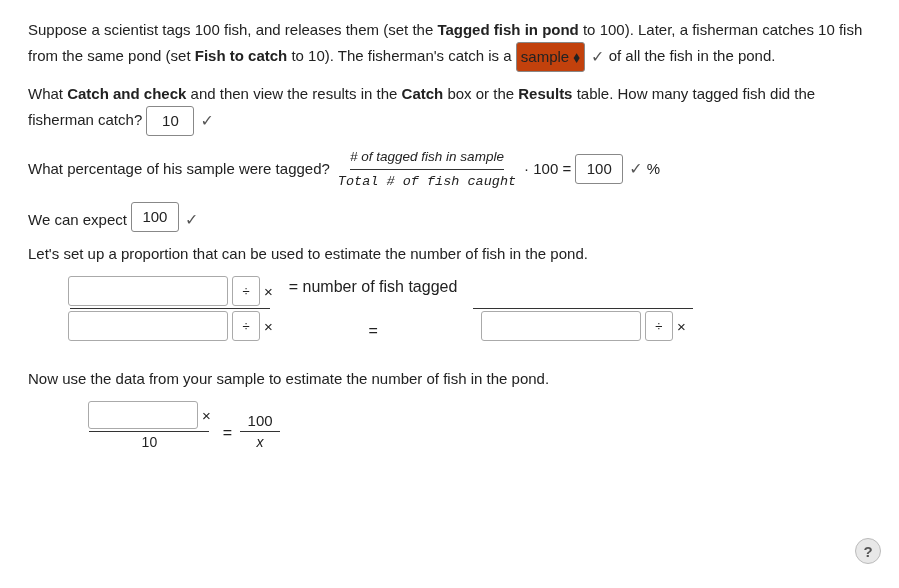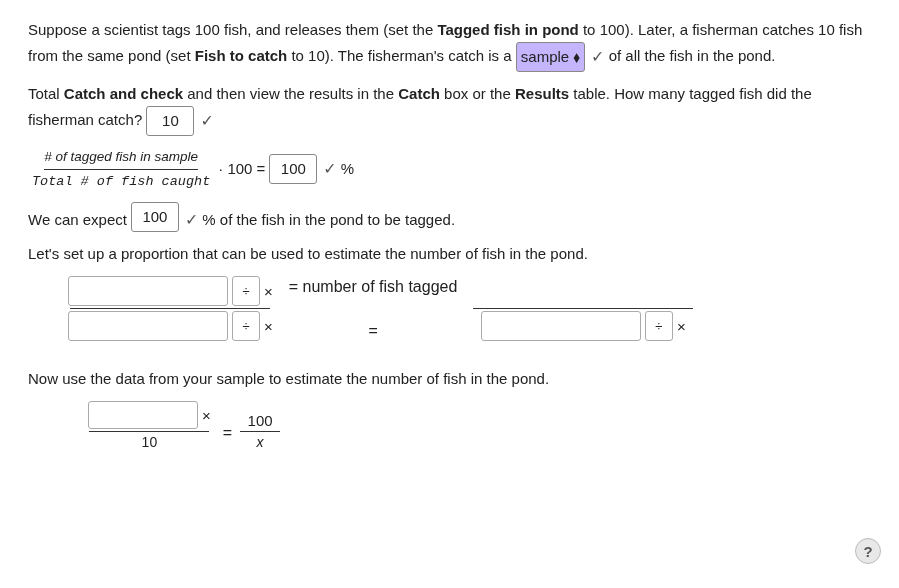--- a/index.html
+++ b/index.html
@@ -26,21 +26,21 @@
       background: #fff;
       font-size: 15px;
       vertical-align: middle;
     }
     .inline-select {
       display: inline-flex;
       align-items: center;
       border: 1px solid #888;
       border-radius: 3px;
       padding: 2px 4px;
-      background: #c4b5fd;
+      background: #c2410c;
       font-size: 15px;
       vertical-align: middle;
       gap: 4px;
     }
     .check-icon {
       color: #555;
       font-size: 16px;
       vertical-align: middle;
       margin-left: 2px;
     }
@@ -180,41 +180,41 @@
   <span>Suppose a scientist tags 100 fish, and releases them (set the </span><span class="bold">Tagged fish in pond</span><span> to 100). Later, a fisherman catches 10 fish from the same pond (set </span><span class="bold">Fish to catch</span><span> to 10). The fisherman's catch is a</span>
   <span class="inline-select">
     <span>sample</span>
     <span>⬧</span>
   </span>
   <span class="check-icon">✓</span>
   <span> of all the fish in the pond.</span>
 </div>
 
 <div class="paragraph section">
-  <span>Total </span><span class="bold">Catch and check</span><span> and then view the results in the </span><span class="bold">Catch</span><span> box or the </span><span class="bold">Results</span><span> table. How many tagged fish did the fisherman catch?</span>
+  <span>What </span><span class="bold">Catch and check</span><span> and then view the results in the </span><span class="bold">Catch</span><span> box or the </span><span class="bold">Results</span><span> table. How many tagged fish did the fisherman catch?</span>
   <span class="inline-input">10</span>
   <span class="check-icon">✓</span>
 </div>
 
 <div class="paragraph section" style="margin-top:8px; display:flex; align-items:center; flex-wrap:wrap; gap:4px;">
+  <span>What percentage of his sample were tagged?</span>
   <span class="fraction-formula italic-frac">
     <span class="numerator"># of tagged fish in sample</span>
     <span class="denominator">Total # of fish caught</span>
   </span>
   <span>· 100 =</span>
   <span class="inline-input">100</span>
   <span class="check-icon">✓</span>
   <span>%</span>
 </div>
 
 <div class="paragraph section" style="margin-top:10px; display:flex; align-items:flex-end; gap:4px;">
   <span>We can expect</span>
   <span class="inline-input">100</span>
   <span class="check-icon">✓</span>
-  <span>% of the fish in the pond to be tagged.</span>
 </div>
 
 <div class="paragraph section" style="margin-top:10px;">
   <span>Let's set up a proportion that can be used to estimate the number of fish in the pond.</span>
 </div>
 
 <div class="prop-outer">
 
   <div class="left-frac">
 

